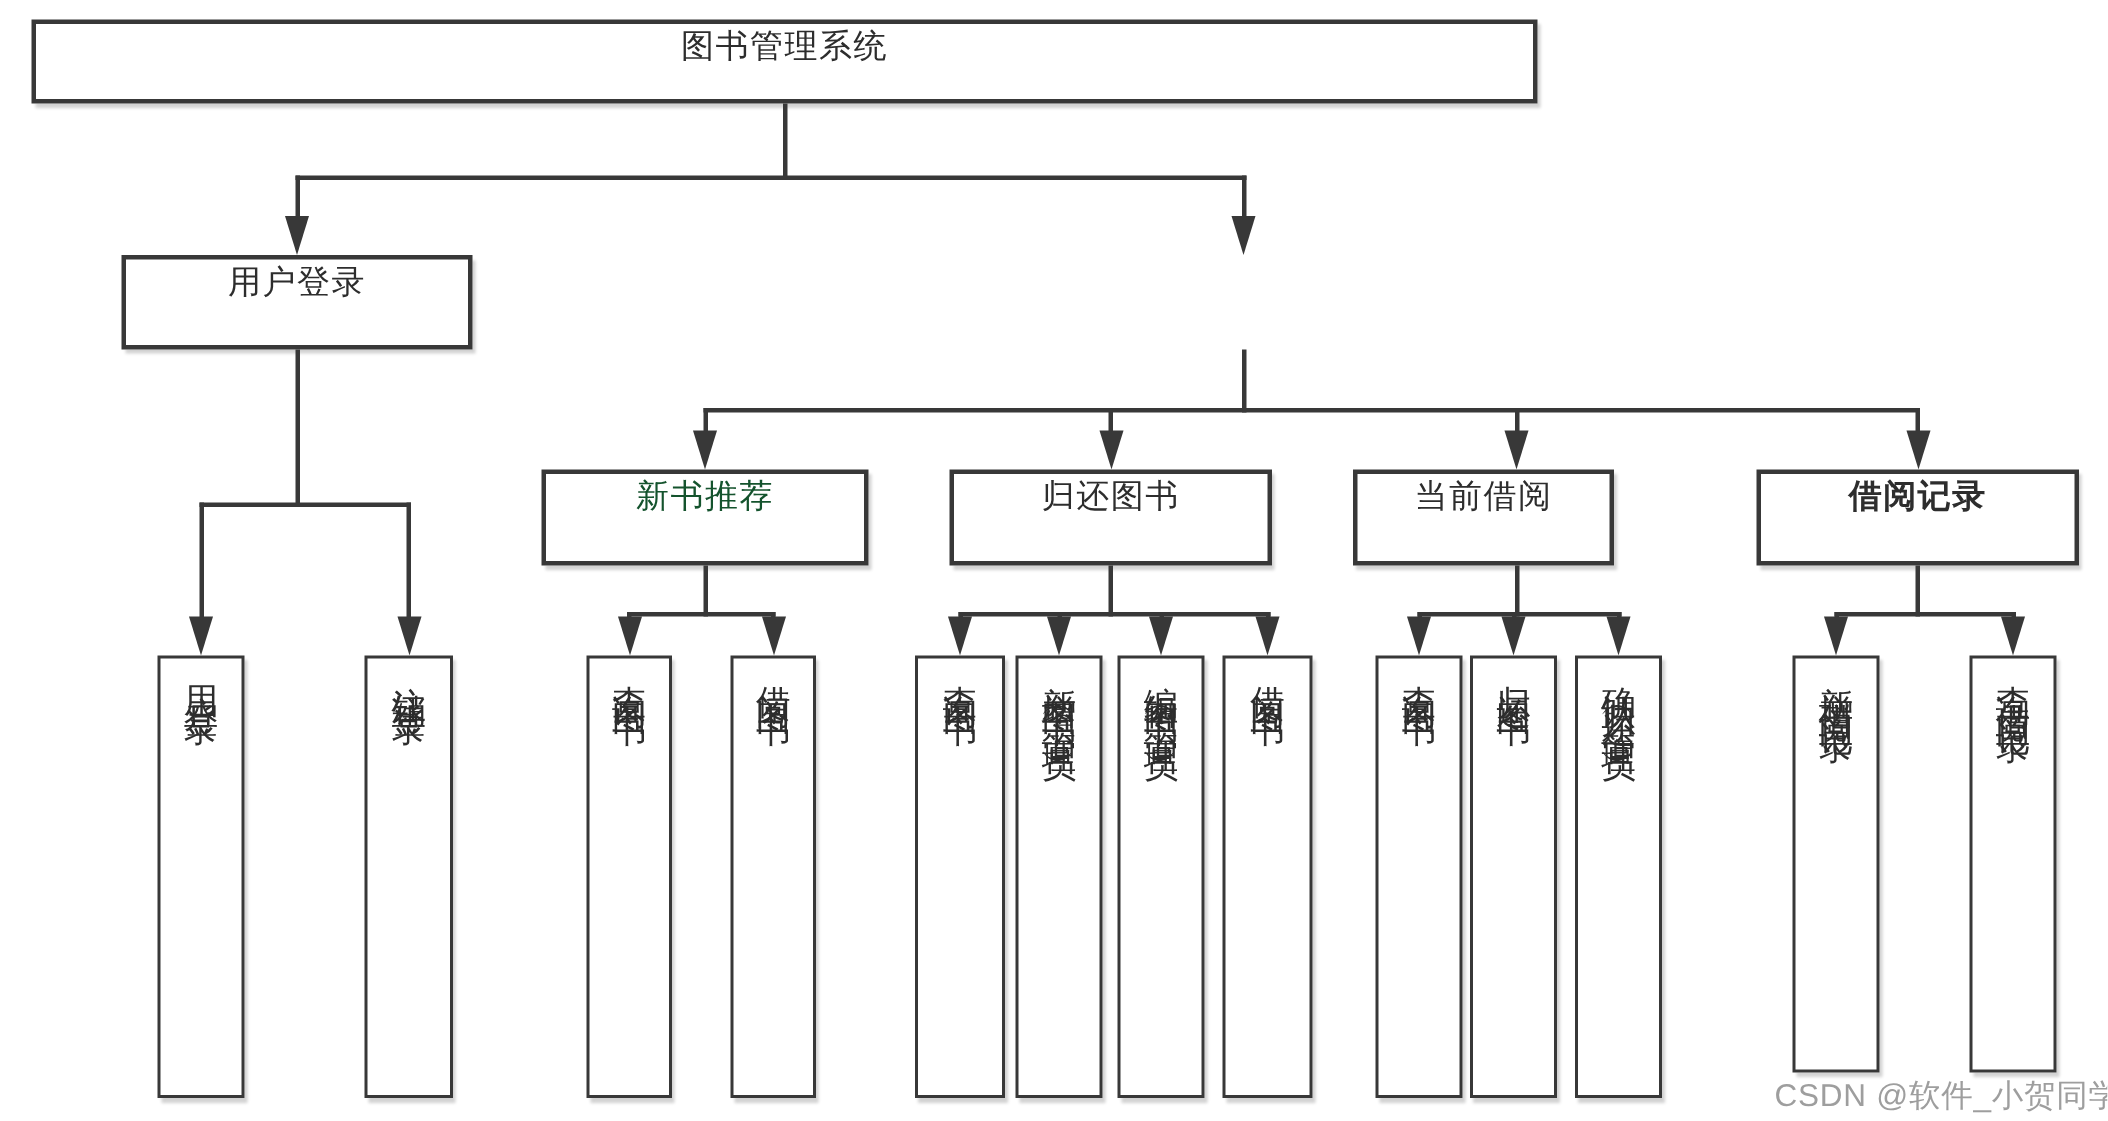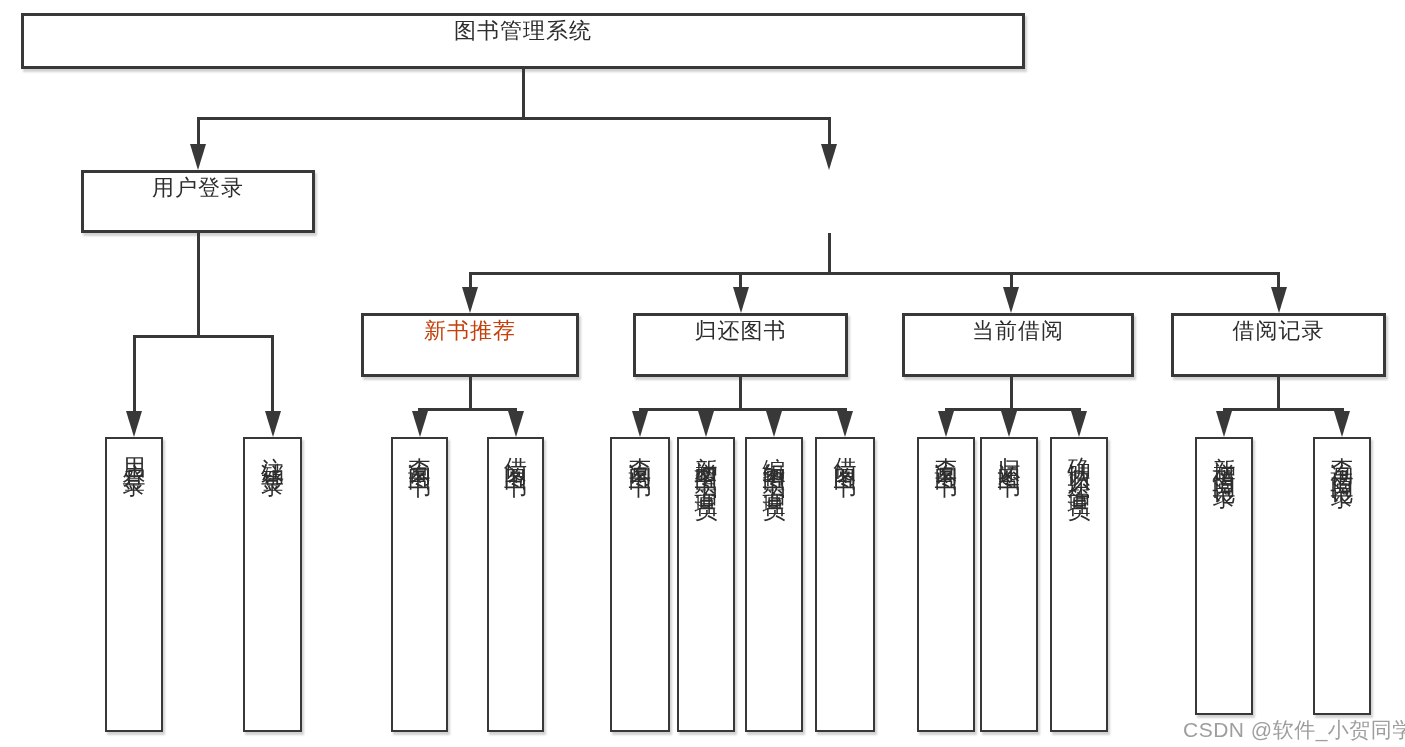--- a/index.html
+++ b/index.html
@@ -72,29 +72,29 @@
 
 <div id="canvas" style="background: rgb(255, 255, 255);">
   <span class="watermark">CSDN @软件_小贺同学</span>
 <div class="node horiz" style="left: 21px; top: 13px; width: 1004px; height: 56px; border-color: rgb(56, 56, 56); background: rgb(255, 255, 255);">
       <span class="node-label" style="color: rgb(45, 45, 45);">图书管理系统</span>
     </div>
     <div class="node horiz" style="left: 81px; top: 170px; width: 234px; height: 63px; border-color: rgb(56, 56, 56); background: rgb(255, 255, 255);">
       <span class="node-label" style="color: rgb(45, 45, 45);">用户登录</span>
     </div>
     <div class="node horiz" style="left: 361px; top: 313px; width: 218px; height: 64px; border-color: rgb(56, 56, 56); background: rgb(255, 255, 255);">
-      <span class="node-label" style="color: #c2410c;">新书推荐</span>
+      <span class="node-label" style="color: #14532d;">新书推荐</span>
     </div>
     <div class="node horiz" style="left: 633px; top: 313px; width: 215px; height: 64px; border-color: rgb(56, 56, 56); background: rgb(255, 255, 255);">
       <span class="node-label" style="color: rgb(45, 45, 45);">归还图书</span>
     </div>
-    <div class="node horiz" style="left: 902px; top: 313px; width: 232px; height: 64px; border-color: rgb(56, 56, 56); background: rgb(255, 255, 255);">
+    <div class="node horiz" style="left: 902px; top: 313px; width: 174px; height: 64px; border-color: rgb(56, 56, 56); background: rgb(255, 255, 255);">
       <span class="node-label" style="color: rgb(45, 45, 45);">当前借阅</span>
     </div>
-    <div class="node horiz" style="left: 1171px; top: 313px; width: 215px; height: 64px; border-color: rgb(56, 56, 56); background: rgb(255, 255, 255);">
+    <div class="node horiz" style="left: 1171px; top: 313px; width: 215px; height: 64px; border-color: rgb(56, 56, 56); background: rgb(255, 255, 255); font-weight: bold;">
       <span class="node-label" style="color: rgb(45, 45, 45);">借阅记录</span>
     </div>
     <div class="node vert" style="left: 105px; top: 437px; width: 58px; height: 295px; border-color: rgb(56, 56, 56); background: rgb(255, 255, 255);">
       <span class="node-label" style="color: rgb(45, 45, 45);">用户登录</span>
     </div>
     <div class="node vert" style="left: 243px; top: 437px; width: 59px; height: 295px; border-color: rgb(56, 56, 56); background: rgb(255, 255, 255);">
       <span class="node-label" style="color: rgb(45, 45, 45);">注销登录</span>
     </div>
     <div class="node vert" style="left: 391px; top: 437px; width: 57px; height: 295px; border-color: rgb(56, 56, 56); background: rgb(255, 255, 255);">
       <span class="node-label" style="color: rgb(45, 45, 45);">查询图书</span>

